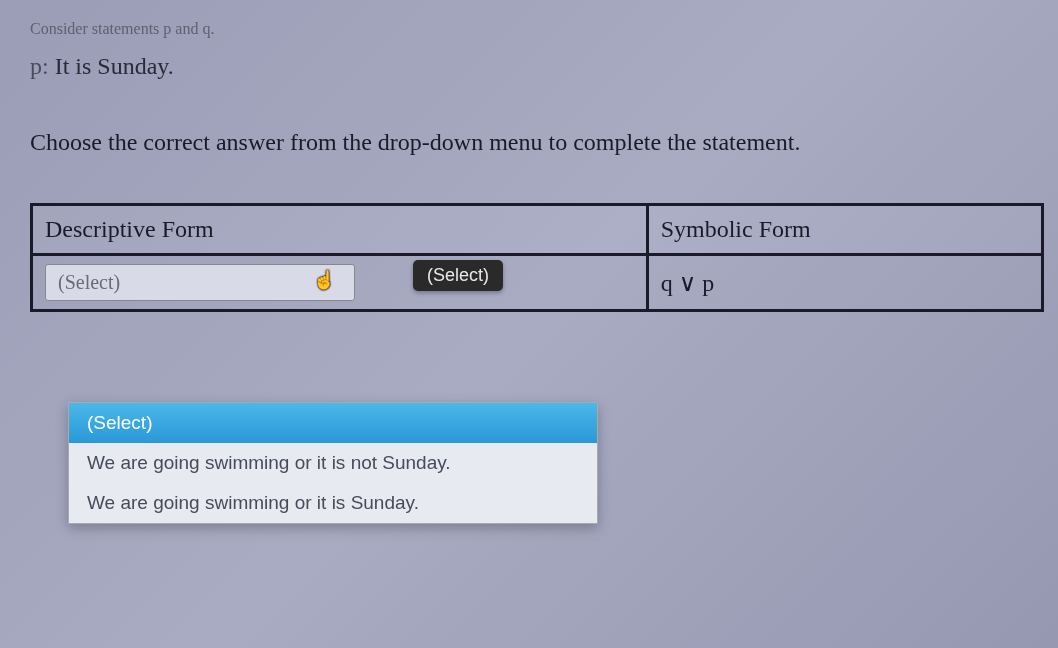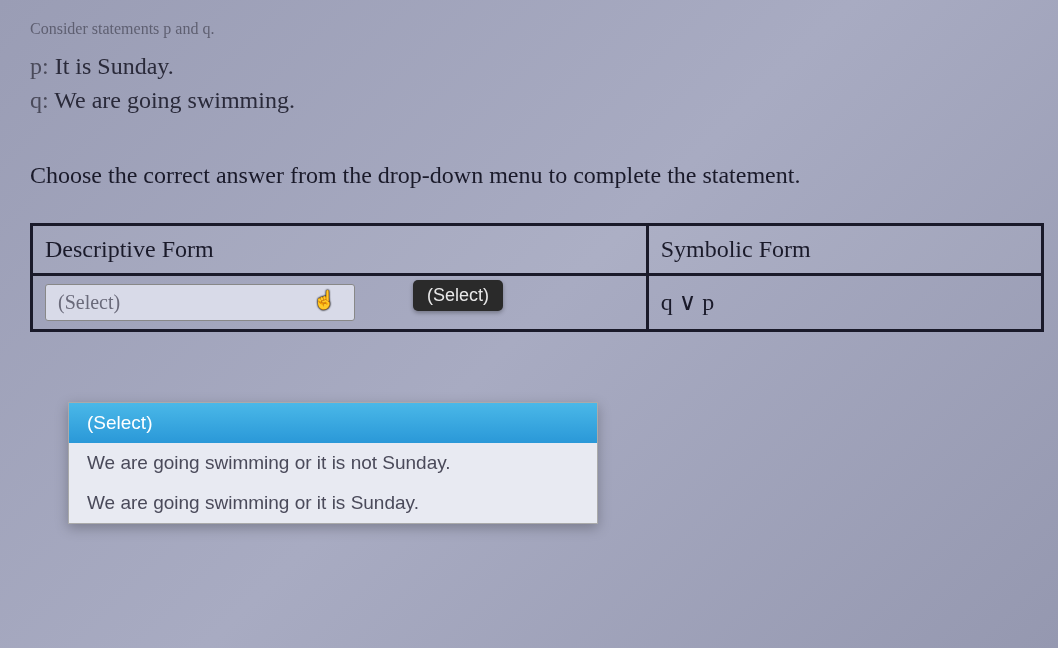--- a/index.html
+++ b/index.html
@@ -30,21 +30,21 @@
       font-size: 24px;
       color: #2a2a3a;
       line-height: 1.4;
     }
     .statement-label {
       color: #4a4a5a;
     }
     .instruction {
       font-size: 24px;
       color: #1a1a2a;
-      margin-bottom: 30px;
+      margin-bottom: 44px;
       line-height: 1.4;
     }
     .answer-table {
       border-collapse: collapse;
       width: 1014px;
       position: relative;
     }
     .answer-table th,
     .answer-table td {
       border: 3px solid #1a1a2a;
@@ -132,24 +132,20 @@
 </head>
 <body>
 
 <div class="question-intro">Consider statements p and q.</div>
 
 <div class="statements">
   <div class="statement-line">
     <span class="statement-label">p:</span>
     <span>It is Sunday.</span>
   </div>
-  <div class="statement-line">
-    <span class="statement-label">q:</span>
-    <span>We are going swimming.</span>
-  </div>
 </div>
 
 <div class="instruction">Choose the correct answer from the drop-down menu to complete the statement.</div>
 
 <table class="answer-table">
   <thead>
     <tr>
       <th class="col-desc">Descriptive Form</th>
       <th class="col-sym">Symbolic Form</th>
     </tr>

